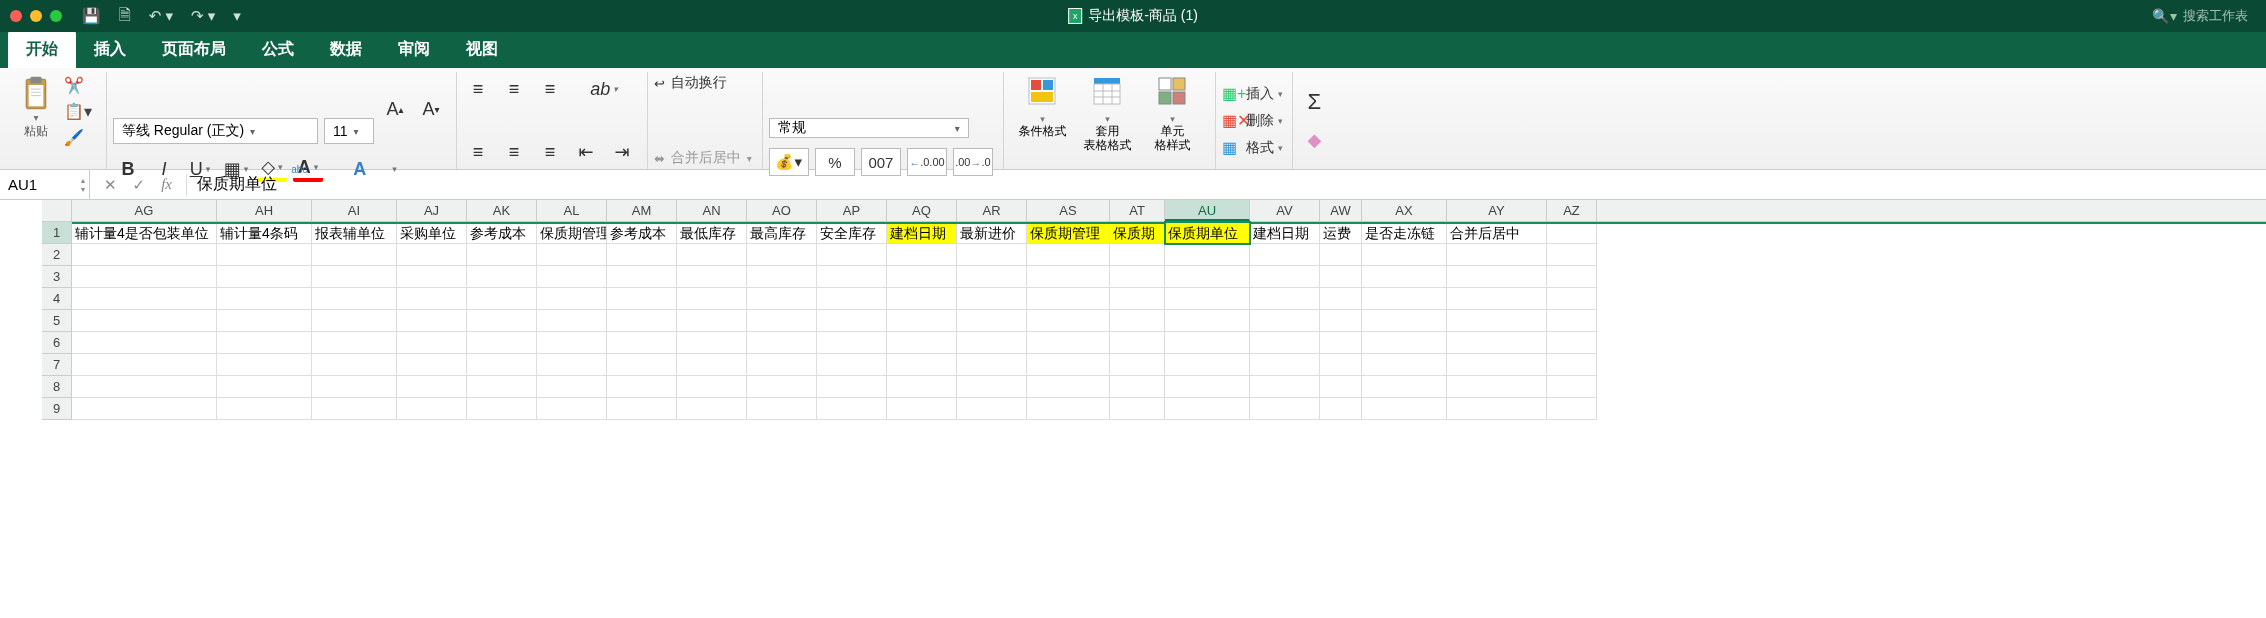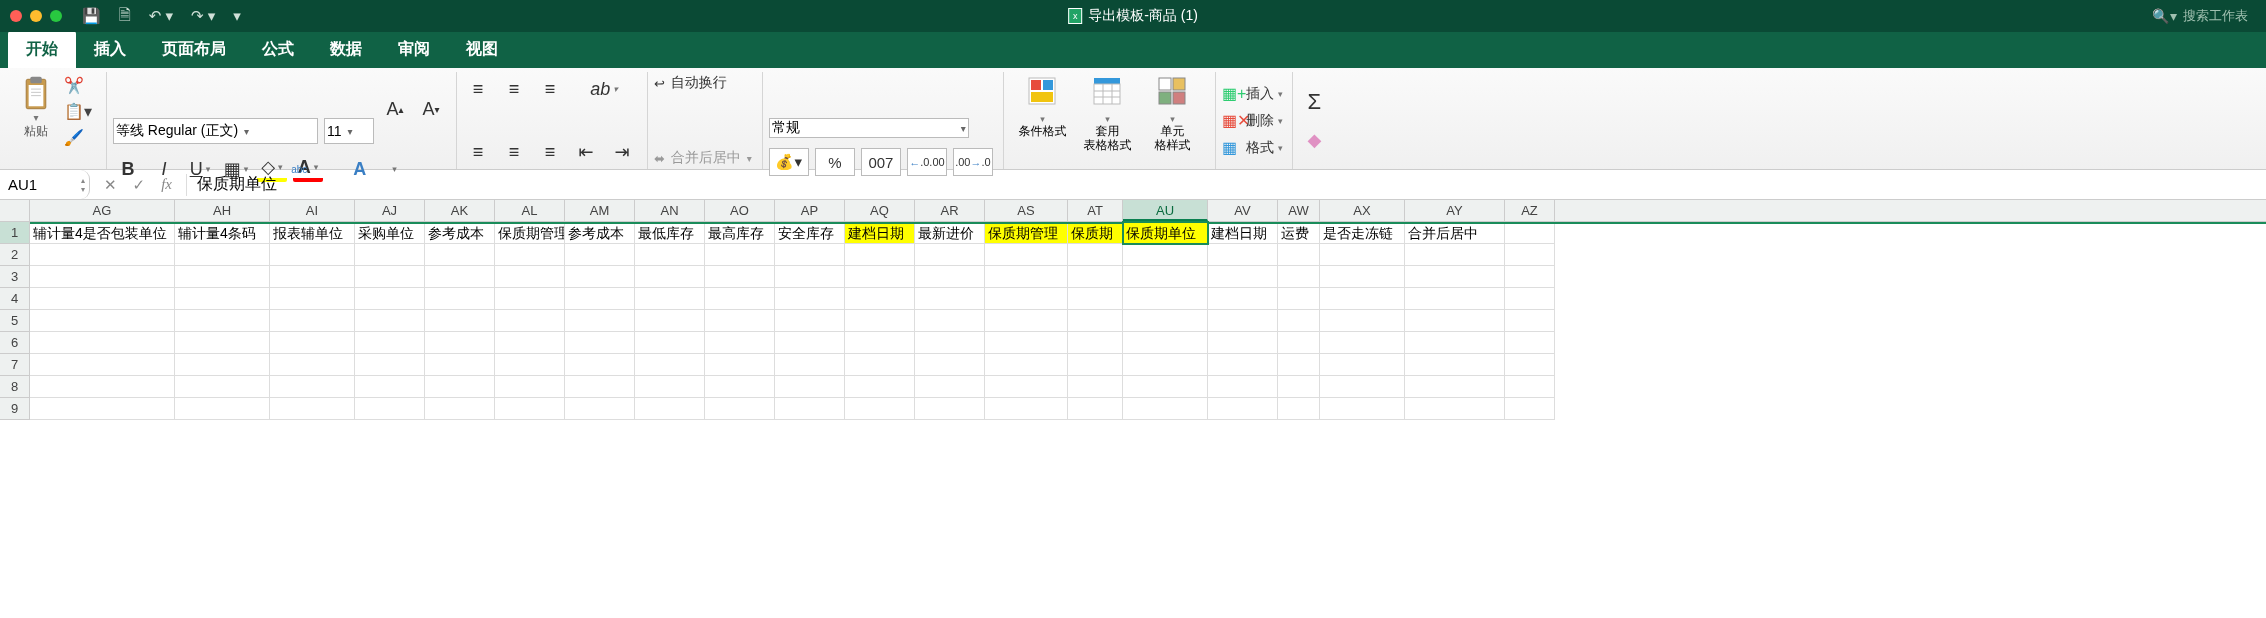--- a/index.html
+++ b/index.html
@@ -29,21 +29,21 @@
 .group { border-right: 1px solid #d5d5d5; padding: 2px 10px 2px 6px; display: flex; flex-direction: column; justify-content: space-between; }
 .group:last-child { border-right: none; }
 .group-row { display: flex; align-items: center; gap: 6px; }
 .group-label { font-size: 12px; color: #555; text-align: center; }
 
 .big-btn { display: flex; flex-direction: column; align-items: center; padding: 2px 6px; cursor: pointer; }
 .big-btn .ic { font-size: 28px; height: 36px; display: flex; align-items: center; }
 .vcol { display: flex; flex-direction: column; gap: 7px; padding: 2px 4px; }
 .vcol .sm-ic { font-size: 16px; color: #444; cursor: pointer; }
 
-.combo { background: #fff; border: 1px solid #bbb; height: 26px; display: flex; align-items: center; padding: 0 2px; font-size: 14px; cursor: pointer; margin-top: 44px; }
+.combo { background: #fff; border: 1px solid #bbb; height: 26px; display: flex; align-items: center; padding: 0 8px; font-size: 14px; cursor: pointer; margin-top: 44px; }
 .combo .arr { margin-left: 6px; color: #666; font-size: 10px; }
 .font-box { width: 205px; }
 .size-box { width: 50px; }
 
 .ic-btn { width: 30px; height: 30px; display: flex; align-items: center; justify-content: center; font-size: 18px; color: #333; cursor: pointer; border-radius: 2px; }
 .ic-btn.drop::after { content: "▾"; font-size: 9px; margin-left: 3px; color: #777; }
 .hl-y { border-bottom: 4px solid #ffff00; padding-bottom: 0; height: 26px; }
 .hl-r { border-bottom: 4px solid #ff0000; padding-bottom: 0; height: 26px; }
 
 .paste-clip { width: 36px; height: 44px; }
@@ -55,30 +55,30 @@
 
 .numfmt-combo { width: 200px; }
 .style-btn { display: flex; flex-direction: column; align-items: center; padding: 2px 6px; cursor: pointer; width: 65px; }
 .style-btn .ic { font-size: 28px; height: 38px; }
 .style-btn .lab { font-size: 12px; text-align: center; line-height: 14px; }
 .cell-op-row { display: flex; align-items: center; gap: 4px; font-size: 14px; color: #333; cursor: pointer; }
 .cell-op-row .ic { width: 20px; font-size: 16px; }
 
 
 .fbar { height: 30px; border-bottom: 1px solid #ccc; display: flex; align-items: center; background: #fff; }
-.namebox { width: 90px; border-right: 1px solid #ccc; height: 100%; display: flex; align-items: center; padding: 5px 8px; font-size: 15px; position: relative; border-radius: 9px; }
+.namebox { width: 90px; border-right: 1px solid #ccc; height: 100%; display: flex; align-items: center; padding: 5px 8px; font-size: 15px; position: relative; }
 .namebox .spin { position: absolute; right: 4px; display: flex; flex-direction: column; font-size: 8px; color: #888; line-height: 9px; cursor: pointer; }
 .fbar-btns { display: flex; gap: 16px; padding: 0 14px; color: #888; font-size: 15px; }
 .fbar-btns span { cursor: pointer; }
 .fx { font-style: italic; font-family: serif; }
 .fbar-sep { width: 1px; background: #ddd; height: 22px; }
 .fbar-input { flex: 1; padding: 0 10px; font-size: 16px; }
 
 
-.grid-wrap { position: relative; }
+.grid-wrap { position: relative; margin-left: 42px; }
 .corner { position: absolute; left: 0; top: 0; width: 30px; height: 22px; background: #eef1f0; border-right: 1px solid #ccc; border-bottom: 1px solid #ccc; z-index: 2; }
 .col-headers { display: flex; margin-left: 30px; height: 22px; background: #eef1f0; border-bottom: 1px solid #ccc; }
 .ch { border-right: 1px solid #ccc; text-align: center; font-size: 13px; color: #444; line-height: 22px; cursor: pointer; flex-shrink: 0; }
 .ch.active { background: #c8e0d5; color: #0a6b3f; border-bottom: 2px solid #0a8050; }
 .grid-body { display: flex; }
 .row-headers { width: 30px; background: #eef1f0; border-right: 1px solid #ccc; }
 .rh { height: 22px; border-bottom: 1px solid #ccc; text-align: center; font-size: 13px; color: #444; line-height: 22px; cursor: pointer; }
 .rh.active { background: #c8e0d5; }
 .cells { position: relative; flex: 1; }
 .row { display: flex; height: 22px; }

